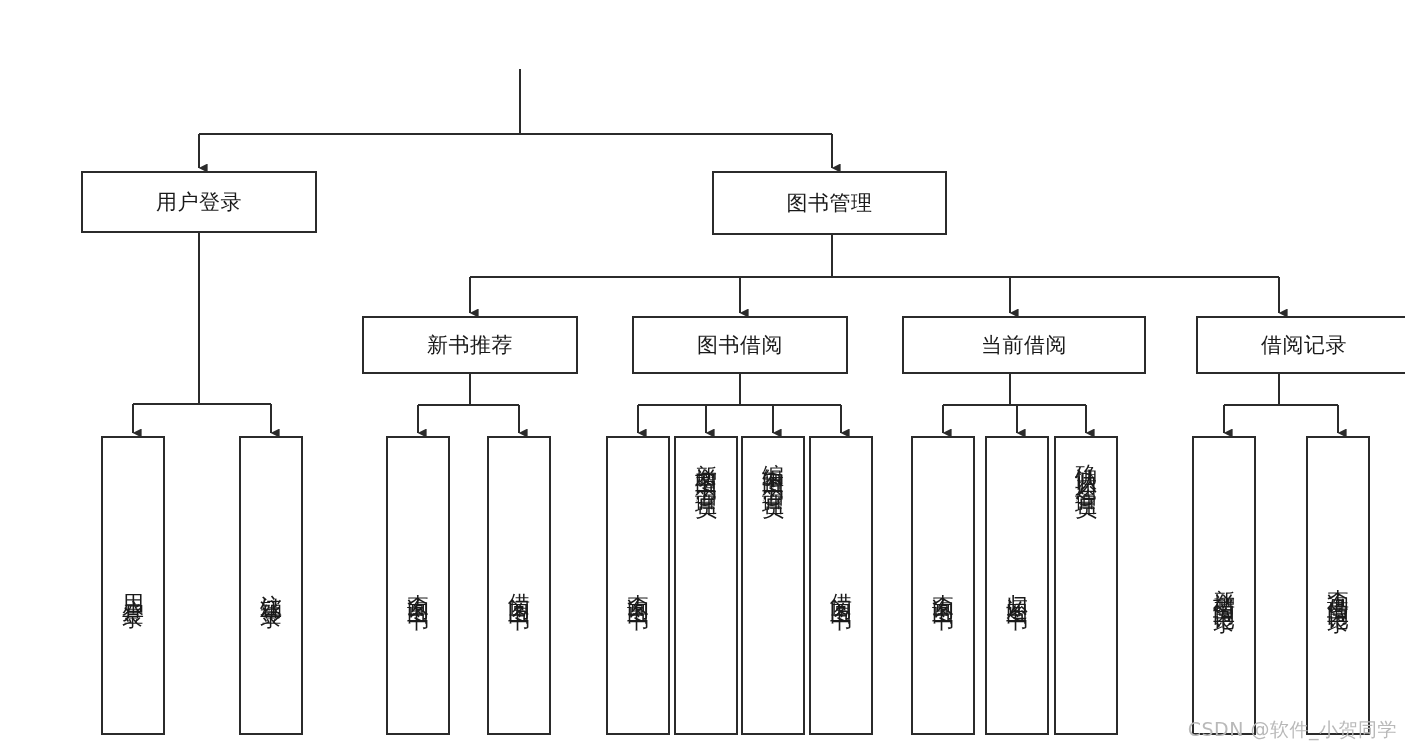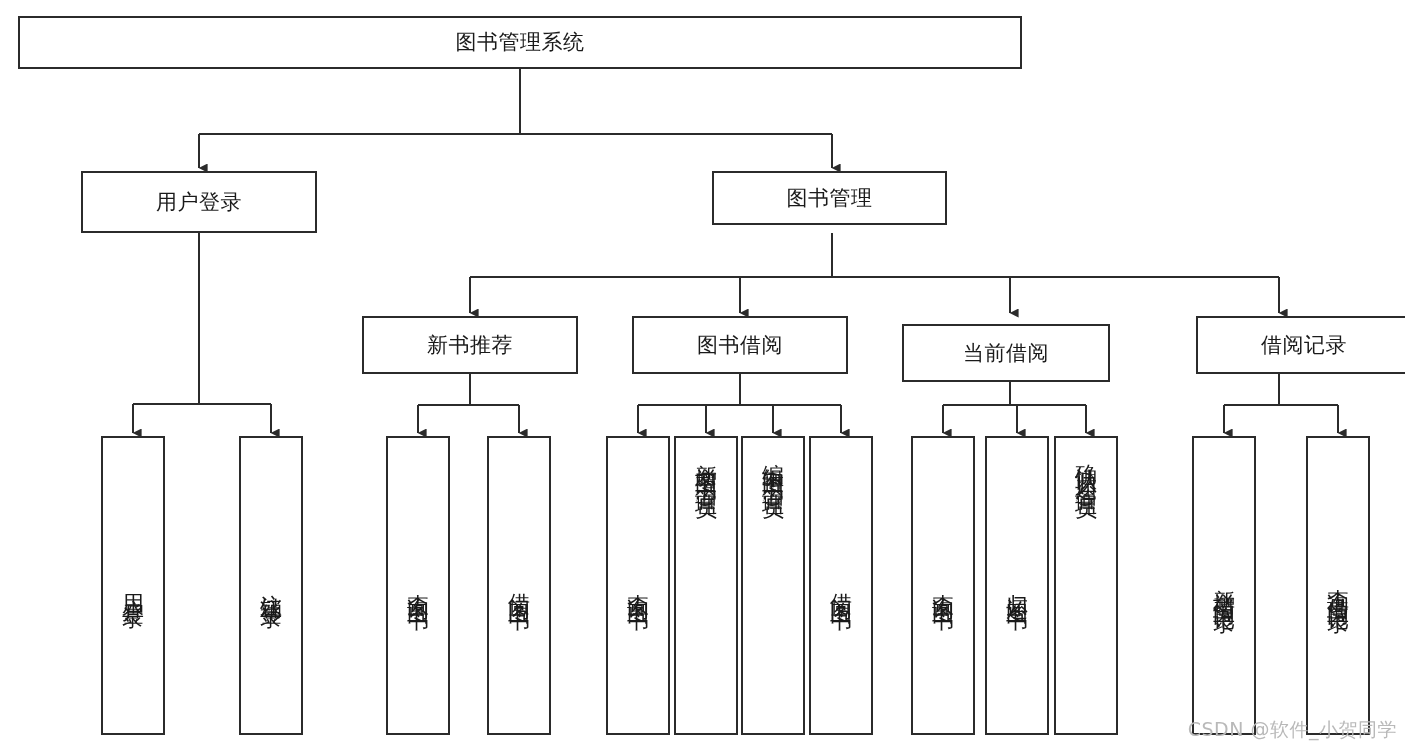--- a/index.html
+++ b/index.html
@@ -119,38 +119,35 @@
       <path d="M1017,405 L1017,433" marker-end="url(#arrow)"></path>
       <path d="M1086,405 L1086,433" marker-end="url(#arrow)"></path>
 
       <path d="M1279,374 L1279,405"></path>
       <path d="M1224,405 L1338,405"></path>
       <path d="M1224,405 L1224,433" marker-end="url(#arrow)"></path>
       <path d="M1338,405 L1338,433" marker-end="url(#arrow)"></path>
     </g>
   </svg>
 
-  <div class="node horizontal" style="left: 18px; top: 16px; width: 1004px; height: 53px;">
-    <span class="node-label">图书管理系统</span>
-  </div>
 
   <div class="node horizontal" style="left: 81px; top: 171px; width: 236px; height: 62px;">
     <span class="node-label">用户登录</span>
   </div>
-  <div class="node horizontal" style="left: 712px; top: 171px; width: 235px; height: 54px;">
+  <div class="node horizontal" style="left: 712px; top: 171px; width: 235px; height: 64px;">
     <span class="node-label">图书管理</span>
   </div>
 
   <div class="node horizontal" style="left: 632px; top: 316px; width: 216px; height: 58px;">
     <span class="node-label">图书借阅</span>
   </div>
   <div class="node horizontal" style="left: 362px; top: 316px; width: 216px; height: 58px;">
     <span class="node-label">新书推荐</span>
   </div>
-  <div class="node horizontal" style="left: 902px; top: 324px; width: 208px; height: 58px;">
+  <div class="node horizontal" style="left: 902px; top: 316px; width: 244px; height: 58px;">
     <span class="node-label">当前借阅</span>
   </div>
   <div class="node horizontal" style="left: 1196px; top: 316px; width: 216px; height: 58px;">
     <span class="node-label">借阅记录</span>
   </div>
 
   <div class="node vertical centered" style="left: 101px; top: 436px; width: 64px; height: 299px;">
     <span class="node-label">用户登录</span>
   </div>
   <div class="node vertical centered" style="left: 239px; top: 436px; width: 64px; height: 299px;">

